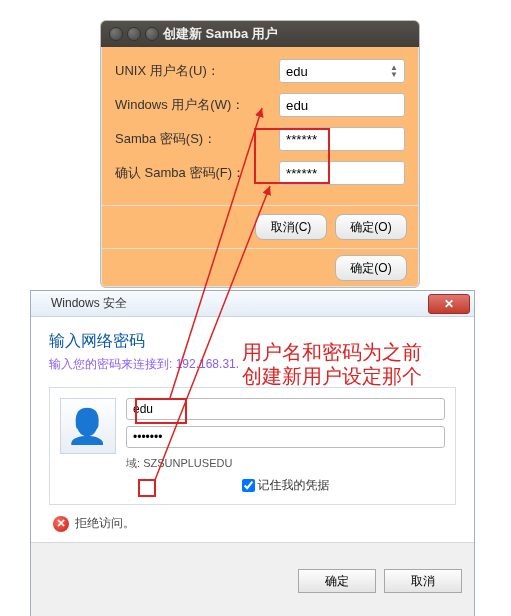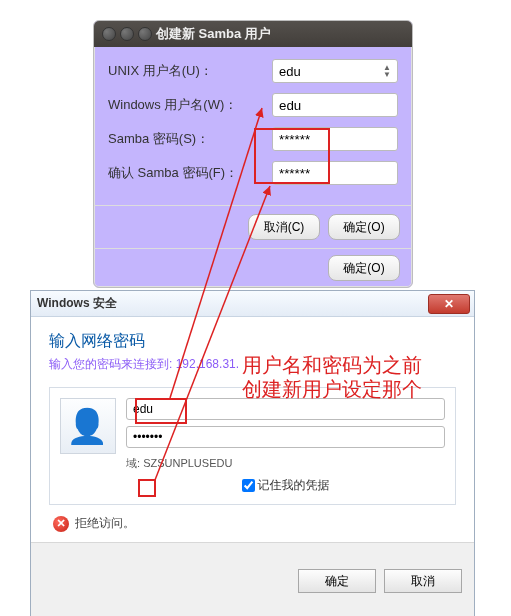--- a/index.html
+++ b/index.html
@@ -7,26 +7,26 @@
     width: 511px;
     height: 616px;
     font-family: "Microsoft YaHei", "SimSun", sans-serif;
     font-size: 13px;
     background: #fff;
     position: relative;
   }
   
   .ubuntu-dialog {
     position: absolute;
-    left: 93px;
+    left: 100px;
     top: 20px;
     width: 320px;
     border: 1px solid #bdbdbd;
     border-radius: 6px;
-    background: #c4b5fd;
+    background: #fdba74;
     box-shadow: 0 0 0 1px #e0e0e0 inset;
     overflow: hidden;
   }
   .ubuntu-title {
     background: linear-gradient(#54504c, #423e3a);
     color: #eee;
     font-weight: bold;
     font-size: 13px;
     padding: 4px 8px;
     display: flex;
@@ -112,21 +112,21 @@
   }
   .win-title {
     display: flex;
     align-items: center;
     background: linear-gradient(#f7fbff, #e4ecf6);
     border-bottom: 1px solid #c8d4e2;
     height: 26px;
     font-size: 12px;
     color: #333;
   }
-  .win-title span { padding-left: 6px; font-weight: bold; }
+  .win-title span { padding-left: 20px; }
   .win-close {
     margin-left: auto;
     width: 42px;
     height: 20px;
     background: linear-gradient(#e07870, #c33b2e);
     border: 1px solid #9d2e24;
     border-radius: 3px;
     color: #fff;
     display: flex;
     align-items: center;
@@ -198,21 +198,21 @@
     height: 24px;
     border: 1px solid #a7a7a7;
     background: linear-gradient(#fdfdfd, #e4e4e4);
     font-size: 12px;
     cursor: pointer;
   }
   
   .anno-text {
     position: absolute;
     left: 242px;
-    top: 353px;
+    top: 340px;
     color: #d22;
     font-family: "KaiTi","STKaiti",serif;
     font-size: 20px;
     line-height: 24px;
     pointer-events: none;
   }
   .redbox {
     position: absolute;
     border: 2px solid #d22;
     pointer-events: none;

